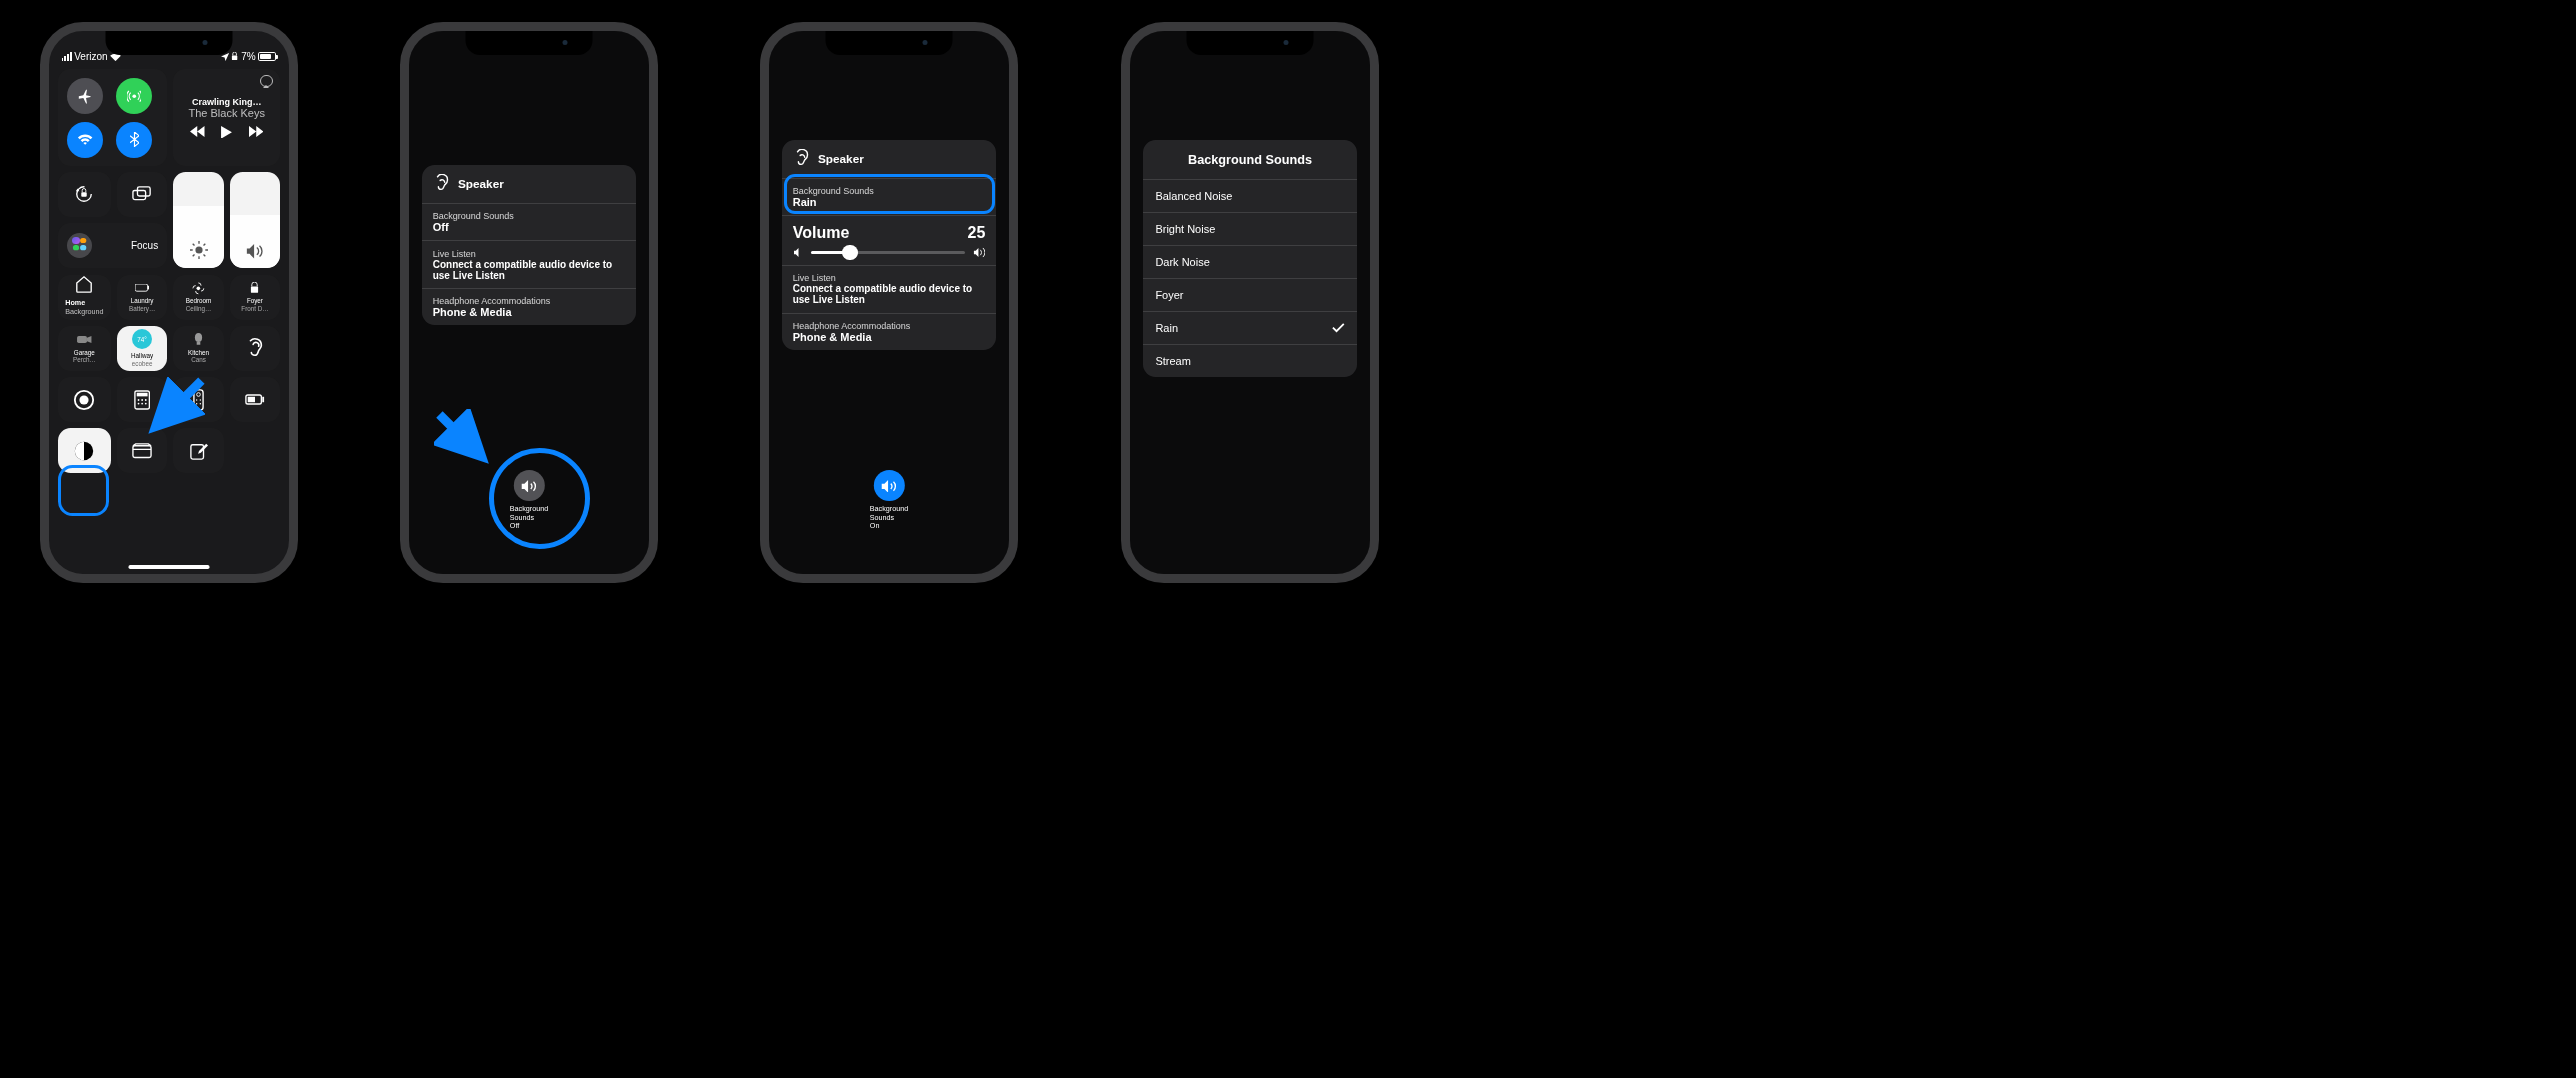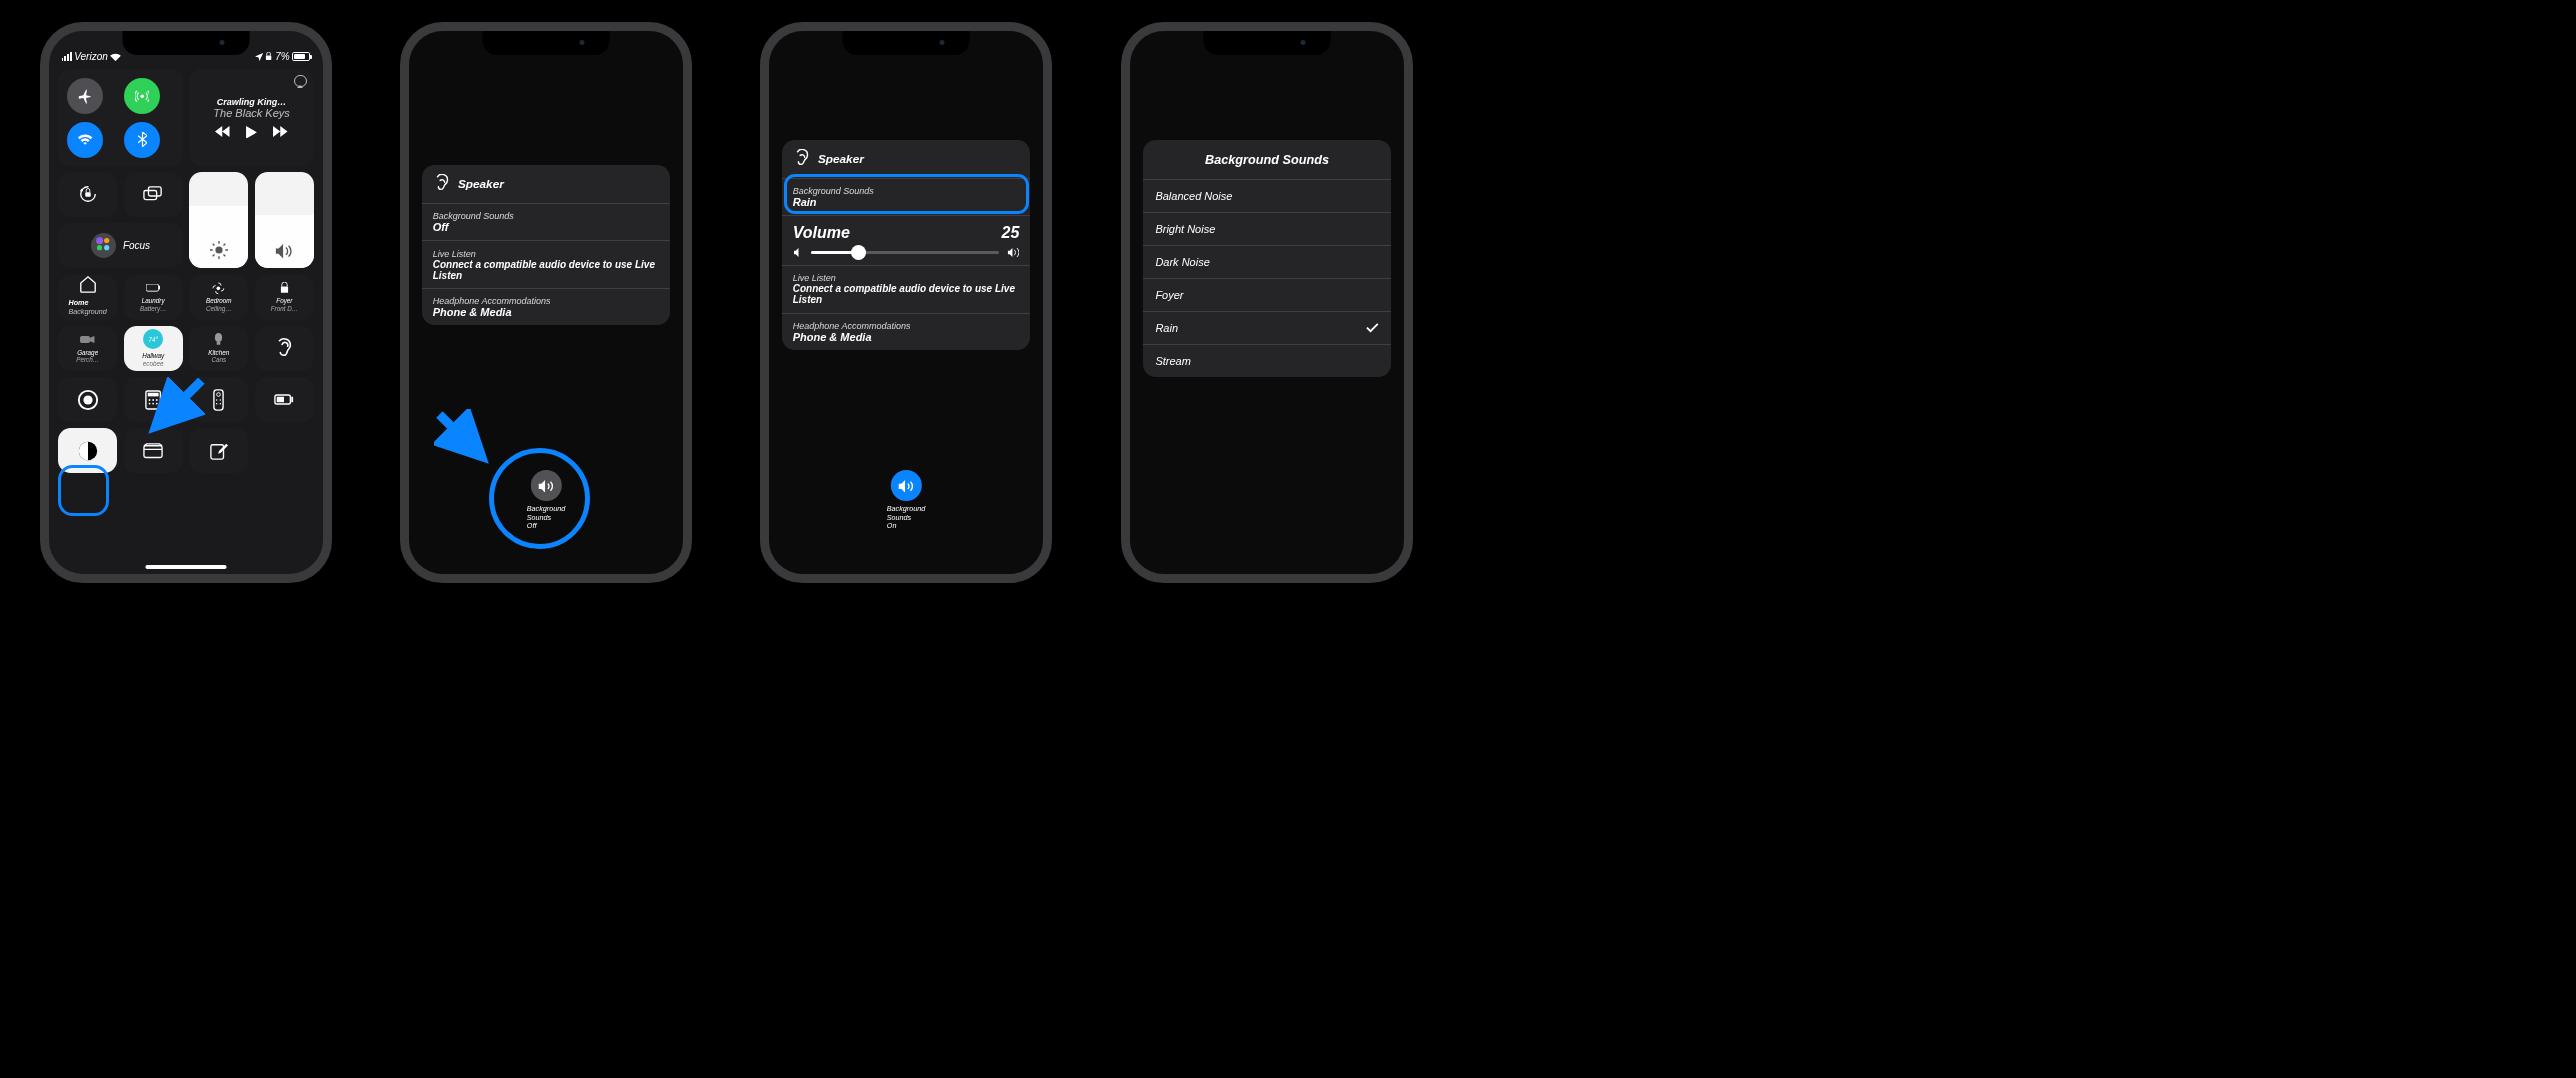--- a/index.html
+++ b/index.html
@@ -1,17 +1,17 @@
 <!DOCTYPE html>
 <html style="font-size:14.5px"><head>
 <meta charset="utf-8">
 <style>
 * { margin:0; padding:0; box-sizing:border-box; font-family:-apple-system,Helvetica,Arial,sans-serif; -webkit-font-smoothing:antialiased; }
 body { background:#000; width:2576px; height:1079px; position:relative; }
-.phone { position:absolute; width:292px; height:561px; border-radius:43px; background:#1a1a1c; border:9px solid #3a3a3c; box-shadow:0 0 0 1.8px #000; overflow:hidden;font-style:italic; }
+.phone { position:absolute; width:258px; height:561px; border-radius:43px; background:#1a1a1c; border:9px solid #3a3a3c; box-shadow:0 0 0 1.8px #000; overflow:hidden; }
 .notch { position:absolute; top:0; left:50%; transform:translateX(-50%); width:127px; height:23.5px; background:#000; border-radius:0 0 14.5px 14.5px; z-index:100; }
 .notch::after { content:""; position:absolute; right:25px; top:9px; width:5.4px; height:5.4px; border-radius:50%; background:#1a2a3a; }
 .screen { position:absolute; inset:0; display:flex; flex-direction:column; }
 
 
 .status { height:33px; display:flex; align-items:flex-end; justify-content:space-between; padding:0 12.7px 1.8px; font-size:10px; color:#fff; font-weight:500; }
 .status-l,.status-r { display:flex; align-items:center; gap:2.7px; }
 .sigbars { display:flex; gap:0.9px; align-items:flex-end; }
 .sigbars span { width:1.8px; background:#fff; } .sigbars span:nth-child(1){height:3.6px}.sigbars span:nth-child(2){height:5.4px}.sigbars span:nth-child(3){height:7.2px}.sigbars span:nth-child(4){height:9px}
 .batt { width:18px; height:9px; border:0.9px solid #fff; border-radius:1.8px; position:relative; }
@@ -26,21 +26,21 @@
 .conn { grid-column:1/3; grid-row:1/3; display:grid; grid-template-columns:1fr 1fr; grid-template-rows:1fr 1fr; gap:7.2px; padding:9px; }
 .circ { width:36px; height:36px; border-radius:50%; display:flex; align-items:center; justify-content:center; }
 .circ.gray { background:rgba(100,100,105,0.7); } .circ.green { background:#30d158; } .circ.blue { background:#0a84ff; }
 .music { grid-column:3/5; grid-row:1/3; flex-direction:column; padding:7.2px; }
 .music-txt { font-size:9px; text-align:center; }
 .music-title { font-weight:600; white-space:nowrap; overflow:hidden; text-overflow:ellipsis; width:100%; }
 .music-artist { opacity:0.7; font-size:11px; }
 .music-ctrl { display:flex; gap:16.3px; margin-top:7.2px; font-size:12.7px; }
 .airplay { position:absolute; top:5.4px; right:7.2px; width:12.7px; height:12.7px; border:0.9px solid #fff; border-radius:50%; opacity:0.7; }
 .airplay::after{content:"";position:absolute;bottom:-1.8px;left:1.8px;border:3.6px solid transparent;border-bottom-color:#fff;}
-.focus { grid-column:1/3; flex-direction:row; justify-content:center; padding:0 9px; gap:7.2px; }
+.focus { grid-column:1/3; flex-direction:row; justify-content:space-between; padding:0 9px; gap:7.2px; }
 .focus-ic { width:25px; height:25px; background:rgba(100,100,105,0.6); border-radius:50%; position:relative; }
 .focus-ic::after{content:"";position:absolute;top:3.6px;left:5.4px;width:7.2px;height:7.2px;background:linear-gradient(135deg,#5e5ce6,#bf5af2);border-radius:50%;box-shadow:7.2px 0 0 -0.9px #ff9f0a,0 7.2px 0 -0.9px #30d158,7.2px 7.2px 0 -0.9px #64d2ff;}
 .slider { grid-row:span 2; flex-direction:column; justify-content:flex-end; padding:9px 0; overflow:hidden; }
 .slider-fill { position:absolute; bottom:0; left:0; right:0; background:rgba(255,255,255,0.9); border-radius:0 0 12.7px 12.7px; }
 .brightness .slider-fill { height:65%; } .volume .slider-fill { height:55%; }
 .slider svg { z-index:1; }
 .home-tile { flex-direction:column; font-size:6.3px; line-height:1.2; padding:3.6px; text-align:center; }
 .home-ico { width:18px; height:12.7px; margin-bottom:2.7px; display:flex; align-items:center; justify-content:center; }
 .home-label { grid-column:1/2; flex-direction:column; justify-content:flex-start; padding:0 7.2px; gap:5.4px; font-size:7.2px; }
 .indicator { position:absolute; bottom:5.4px; left:50%; transform:translateX(-50%); width:81px; height:3.6px; background:#fff; border-radius:1.8px; }

